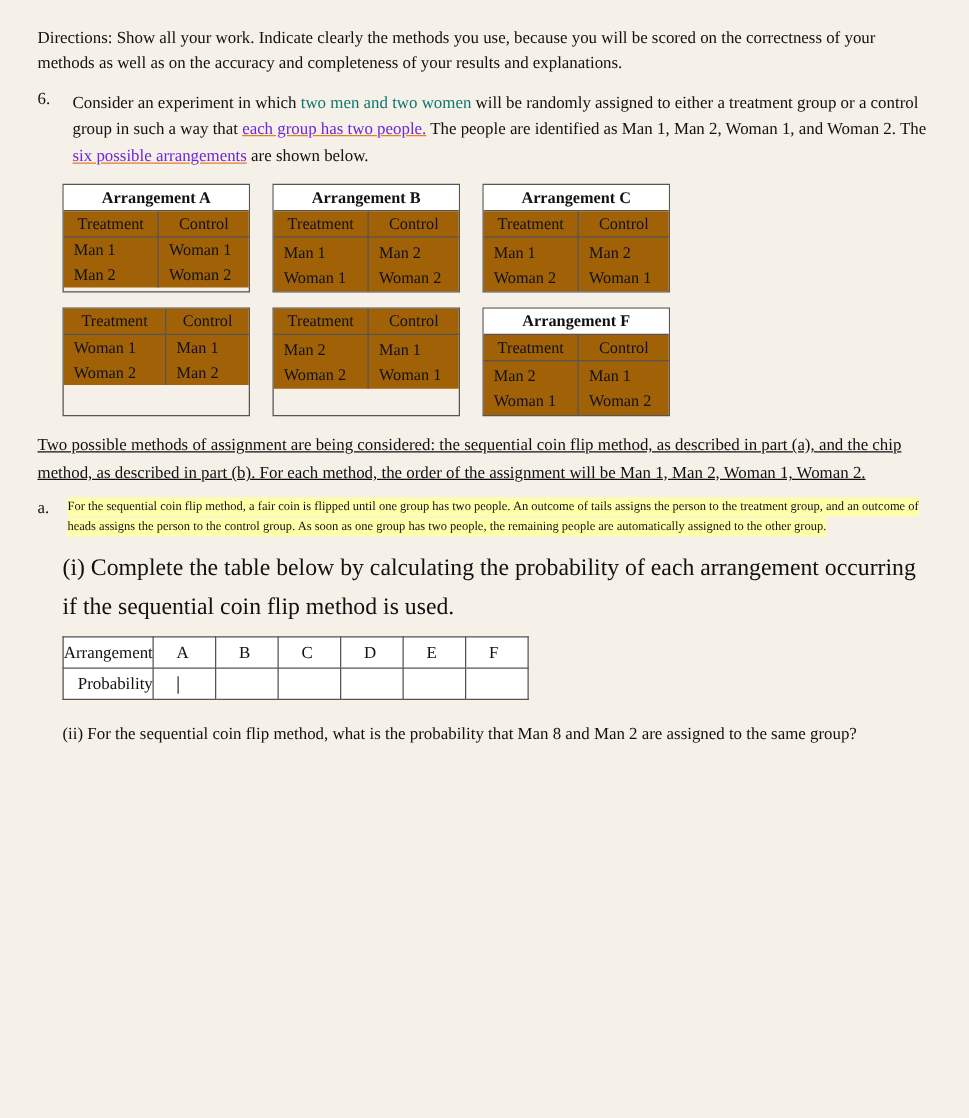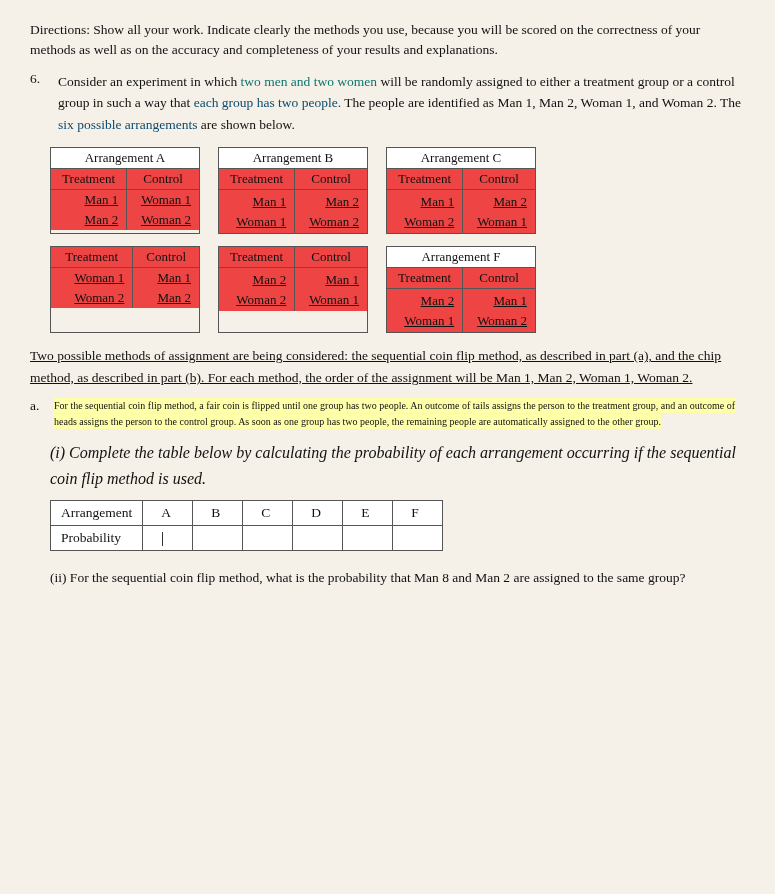--- a/index.html
+++ b/index.html
@@ -28,22 +28,23 @@
     }
     .problem-text {
       font-size: 13.5px;
       line-height: 1.6;
     }
     .highlight-blue {
       color: #0f766e;
       font-weight: 500;
     }
     .underline-orange {
+      text-decoration: underline;
       text-decoration-color: #e67e22;
-      color: #0c4a6e;
+      color: #6d28d9;
     }
     .arrangements-grid {
       display: flex;
       flex-direction: column;
       gap: 12px;
       margin: 12px 0 12px 20px;
     }
     .arrangements-row {
       display: flex;
       gap: 18px;
@@ -51,44 +52,43 @@
     }
     .arrangement-box {
       border: 1px solid #555;
       font-size: 13px;
       min-width: 150px;
     }
     .arrangement-title {
       text-align: center;
       border-bottom: 1px solid #555;
       padding: 2px 4px;
-      font-weight: normal;
+      font-weight: bold;
       background: #fff;
     }
     .arrangement-table {
       width: 100%;
       border-collapse: collapse;
-      background: #ef4444;
+      background: #a16207;
     }
     .arrangement-table th {
       border-bottom: 1px solid #555;
       border-right: 1px solid #555;
       padding: 2px 8px;
       font-weight: normal;
       text-align: center;
     }
     .arrangement-table th:last-child {
       border-right: none;
     }
     .arrangement-table td {
       border-right: 1px solid #555;
       padding: 2px 8px;
-      text-align: right;
+      text-align: left;
       vertical-align: top;
-      text-decoration: underline;
     }
     .arrangement-table td:last-child {
       border-right: none;
     }
     .arrangement-table tr:not(:last-child) td {
       
     }
     .two-line-cell {
       line-height: 1.5;
     }
@@ -110,39 +110,39 @@
     .part-content {
       font-size: 10px;
       line-height: 1.6;
     }
     .highlighted-block {
       background: #ffffaa;
       padding: 2px 0;
     }
     .sub-part {
       margin: 10px 0 6px 20px;
-      font-size: 16px;
-      line-height: 1.6;
-      font-style: italic;
+      font-size: 19px;
+      line-height: 1.6;
     }
     .prob-table-container {
       margin: 8px 0 8px 20px;
     }
     .prob-table {
       border-collapse: collapse;
       font-size: 13.5px;
     }
     .prob-table td, .prob-table th {
       border: 1px solid #555;
       padding: 4px 18px;
       text-align: left;
       background: #fff;
     }
     .prob-table td:first-child {
-      padding: 4px 10px;
+      padding: 4px 0;
+      text-align: right;
     }
     .part-ii {
       margin: 16px 0 0 20px;
       font-size: 13.5px;
       line-height: 1.6;
     }
     .cursor {
       display: inline-block;
       width: 1px;
       height: 14px;

